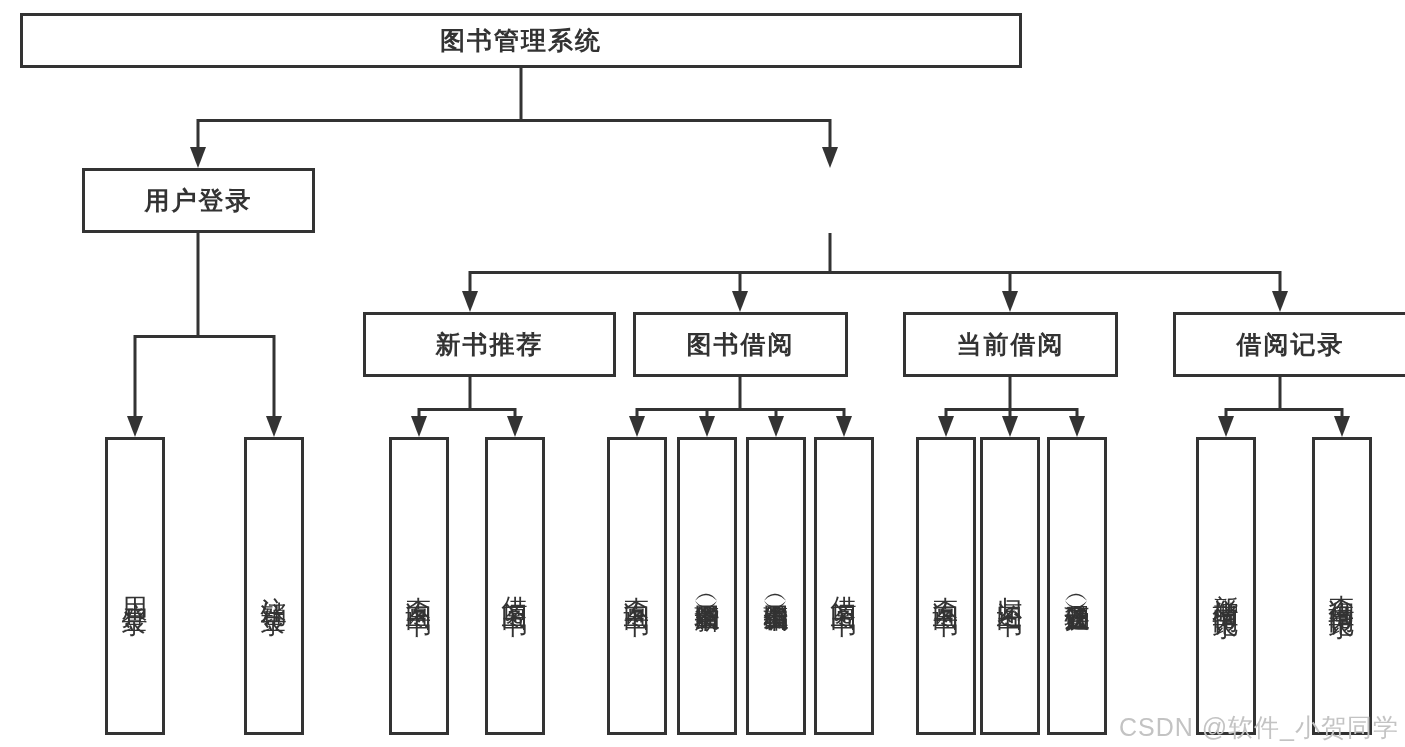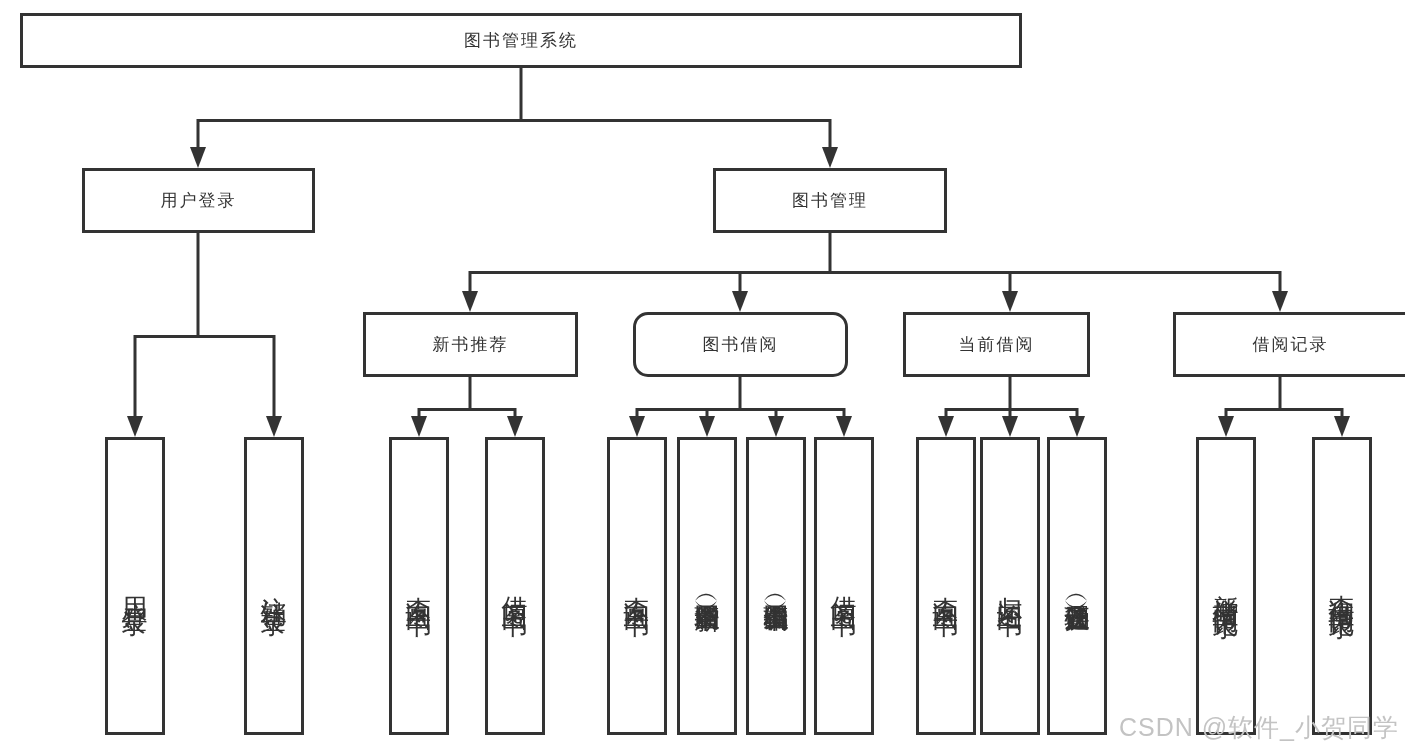--- a/index.html
+++ b/index.html
@@ -38,22 +38,23 @@
     position: absolute;
     background: var(--box-bg);
     border: 3px solid var(--line-color);
     display: flex;
     align-items: center;
     justify-content: center;
     color: var(--text-color);
     z-index: 2;
   }
   .node.h {
-    font-size: 17px;
+    font-size: 25px;
     letter-spacing: 2px;
+    font-weight: bold;
   }
   .node.root { left: 20px; top: 13px; width: 1002px; height: 55px; }
   .node.lvl2, .node.lvl3 { height: 65px; }
   .node.leaf {
     top: 437px;
     width: 60px;
     height: 298px;
     writing-mode: vertical-rl;
     font-size: 26px;
     letter-spacing: 5px;
@@ -126,31 +127,28 @@
     <polygon points="1334,416 1350,416 1342,437"></polygon>
   </svg>
 
   <div class="node h root">
     <span>图书管理系统</span>
   </div>
 
   <div class="node h lvl2" style="left:82px; top:168px; width:233px;">
     <span>用户登录</span>
   </div>
-  <div class="node h lvl2" style="left:713px; top:168px; width:234px;">
-    <span>图书管理</span>
-  </div>
 
-  <div class="node h lvl3" style="left:363px; top:312px; width:215px;">
+  <div class="node h lvl3" style="left:363px; top:312px; width:253px;">
     <span>新书推荐</span>
   </div>
-  <div class="node h lvl3" style="left:633px; top:312px; width:215px;border-radius:15px;">
+  <div class="node h lvl3" style="left:633px; top:312px; width:215px;">
     <span>图书借阅</span>
   </div>
-  <div class="node h lvl3" style="left:903px; top:312px; width:187px;">
+  <div class="node h lvl3" style="left:903px; top:312px; width:215px;">
     <span>当前借阅</span>
   </div>
   <div class="node h lvl3" style="left:1173px; top:312px; width:235px;">
     <span>借阅记录</span>
   </div>
 
   <div class="node leaf" style="left:105px;">
     <span>用户登录</span>
   </div>
   <div class="node leaf" style="left:244px;">

